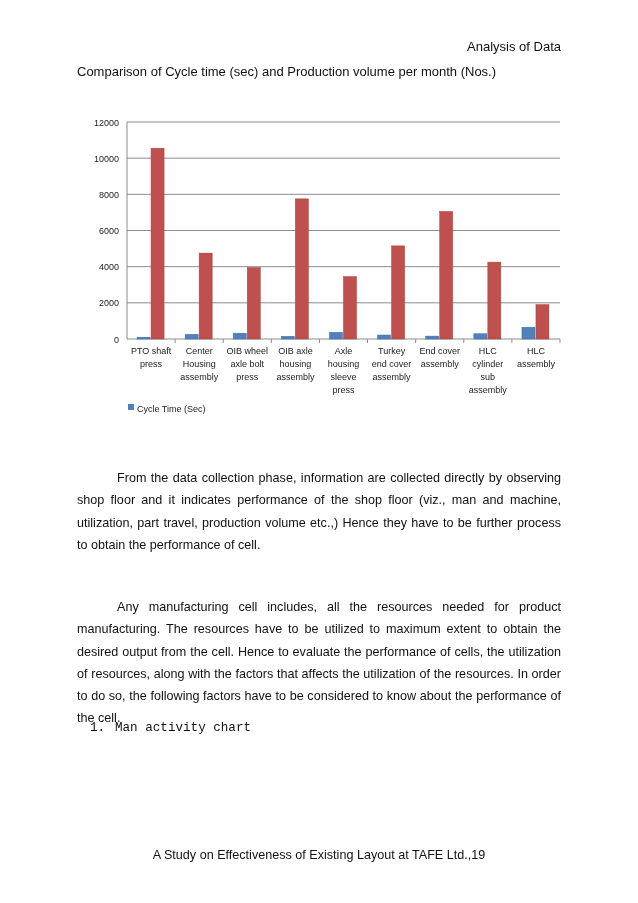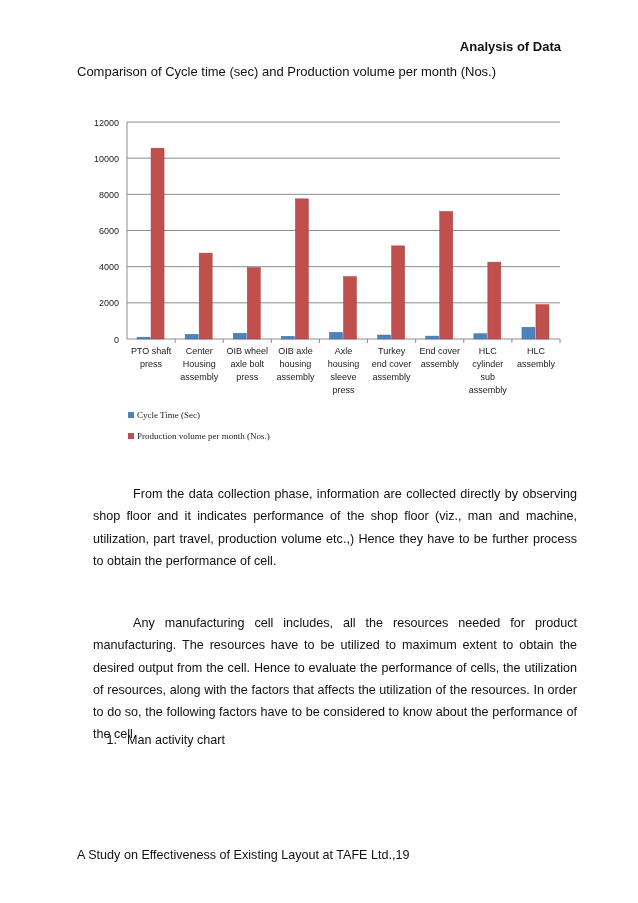--- a/index.html
+++ b/index.html
@@ -1,30 +1,30 @@
 <!DOCTYPE html>
 <html><head>
 <meta charset="utf-8">
 <style>
   html, body { margin:0; padding:0; background:#ffffff; }
   body { width:638px; height:903px; position:relative; overflow:hidden;
          font-family:"Liberation Sans", sans-serif; color:#111; }
-  .header { position:absolute; right:77px; top:39px; font-size:13px; font-weight:bold; }
+  .header { position:absolute; right:77px; top:39px; font-size:13px; font-weight:normal; }
   .caption { position:absolute; left:77px; top:64px; font-size:13px; }
   .chart { position:absolute; left:60px; top:110px; width:510px; height:340px; }
   .chart svg text { font-family:"Liberation Sans", sans-serif; }
   .para { position:absolute; left:77px; width:484px; font-size:12.6px; line-height:22.3px;
-          text-align:justify; text-indent:40px; margin:16px; }
+          text-align:justify; text-indent:40px; margin:0; }
   .p1 { top:467px; }
   .p2 { top:596px; }
-  .list { position:absolute; left:77px; top:713px; font-size:12.6px; line-height:22.3px; margin:16px; padding:0; list-style:none; }
+  .list { position:absolute; left:77px; top:713px; font-size:12.6px; line-height:22.3px; margin:4px; padding:0; list-style:none;font-family:Liberation Mono, monospace; }
   .list li span.num { display:inline-block; width:24px; text-align:right; margin-right:10px; }
-  .footer { position:absolute; left:77px; right:77px; top:848px; font-size:12.6px; display:flex; justify-content:flex-start; }
+  .footer { position:absolute; left:77px; right:77px; top:848px; font-size:12.6px; display:flex; justify-content:center; }
   .legend { position:absolute; left:128px; top:404px; font-size:9px; color:#222; }
-  .legend div { display:flex; align-items:center; height:21px;font-family:Liberation Serif, serif; }
+  .legend div { display:flex; align-items:flex-start; height:21px; }
   .legend .sw { width:6px; height:6px; margin-right:3px; display:inline-block; }
 </style>
 </head>
 <body>
 
 <div class="header">Analysis of Data</div>
 
 <div class="caption">Comparison of Cycle time (sec) and Production volume per month (Nos.)</div>
 
 <div class="chart">
@@ -98,24 +98,20 @@
       <text x="475.94444444444446" y="244" font-size="9" text-anchor="middle" fill="#222">HLC</text>
       <text x="475.94444444444446" y="257" font-size="9" text-anchor="middle" fill="#222">assembly</text>
     </svg>
 </div>
 
 <div class="legend">
   <div>
     <span class="sw" style="background:#4F81BD"></span>
     <span>Cycle Time (Sec)</span>
   </div>
-  <div>
-    <span class="sw" style="background:#C0504D"></span>
-    <span>Production volume per month (Nos.)</span>
-  </div>
 </div>
 
 <p class="para p1">From the data collection phase, information are collected directly by observing shop floor and it indicates performance of the shop floor (viz., man and machine, utilization, part travel, production volume etc.,) Hence they have to be further process to obtain the performance of cell.</p>
 <p class="para p2">Any manufacturing cell includes, all the resources needed for product manufacturing. The resources have to be utilized to maximum extent to obtain the desired output from the cell. Hence to evaluate the performance of cells, the utilization of resources, along with the factors that affects the utilization of the resources. In order to do so, the following factors have to be considered to know about the performance of the cell.</p>
 
 <ul class="list">
   <li><span class="num">1.</span><span>Man activity chart</span></li>
 </ul>
 
 <div class="footer">

